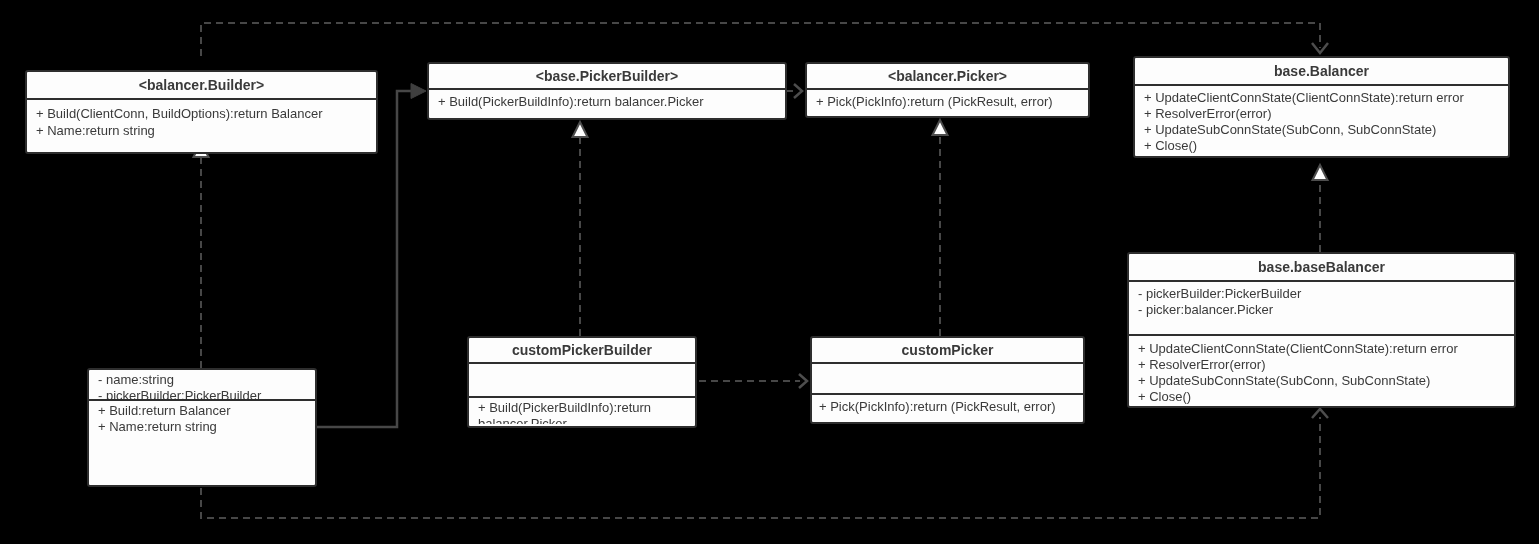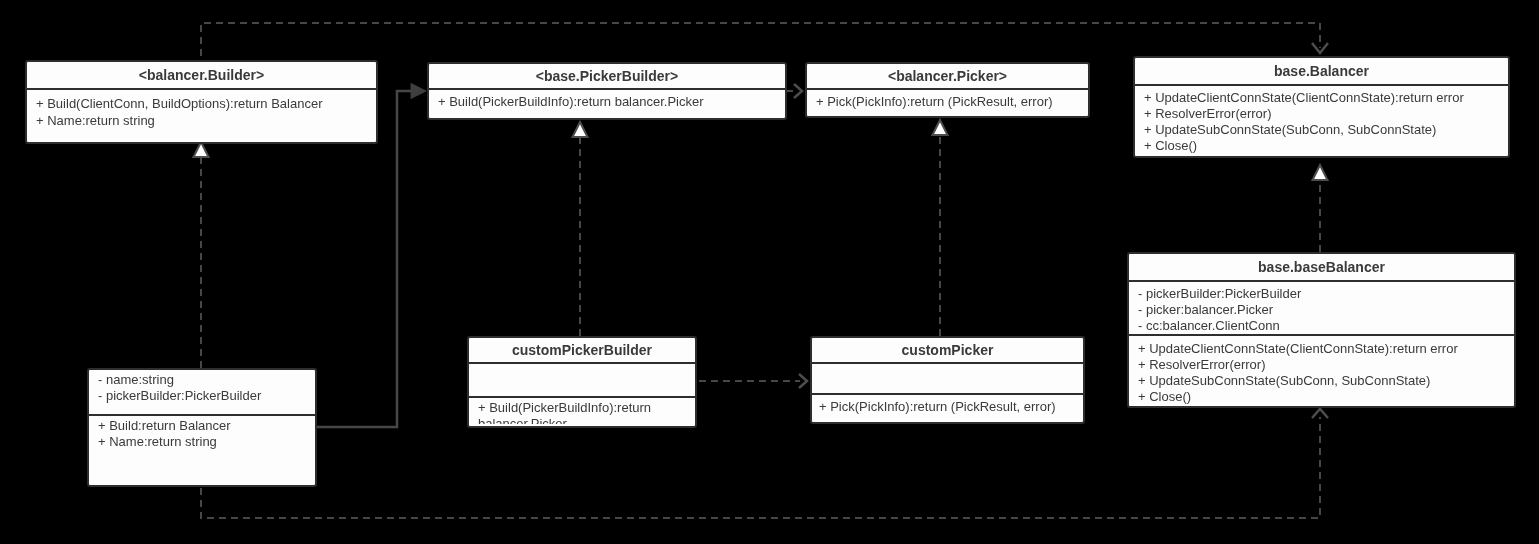--- a/index.html
+++ b/index.html
@@ -107,21 +107,21 @@
     <path class="dashed-line" d="M940,336 L940,136"></path>
     <polygon class="hollow-tri" points="940,120 932.5,135 947.5,135"></polygon>
 
     <path class="dashed-line" d="M1320,252 L1320,181"></path>
     <polygon class="hollow-tri" points="1320,165 1312.5,180 1327.5,180"></polygon>
 
     <path class="solid-line" d="M317,427 L397,427 L397,91 L412,91"></path>
     <polygon class="filled-tri" points="426,91 411,83.5 411,98.5"></polygon>
   </svg>
 
-  <div class="uml-class" style="left:25px;top:60px;width:353px;height:84px;">
+  <div class="uml-class" style="left:25px;top:70px;width:353px;height:84px;">
     <div class="uml-title">&lt;balancer.Builder&gt;</div>
     <div class="uml-sec last" style="padding-top:6px;">
       <div class="uml-line">+ Build(ClientConn, BuildOptions):return Balancer</div>
       <div class="uml-line">+ Name:return string</div>
     </div>
   </div>
 
   <div class="uml-class" style="left:427px;top:62px;width:360px;height:58px;">
     <div class="uml-title" style="padding:4px;">&lt;base.PickerBuilder&gt;</div>
     <div class="uml-sec last">
@@ -144,32 +144,31 @@
       <div class="uml-line">+ UpdateSubConnState(SubConn, SubConnState)</div>
       <div class="uml-line">+ Close()</div>
     </div>
   </div>
 
   <div class="uml-class" style="left:1127px;top:252px;width:389px;height:156px;">
     <div class="uml-title">base.baseBalancer</div>
     <div class="uml-sec" style="height:54px;line-height:16px;">
       <div class="uml-line">- pickerBuilder:PickerBuilder</div>
       <div class="uml-line">- picker:balancer.Picker</div>
-      <div class="uml-line">- cc:balancer.ClientConn</div>
     </div>
     <div class="uml-sec last" style="line-height:16px;padding-top:5px;">
       <div class="uml-line">+ UpdateClientConnState(ClientConnState):return error</div>
       <div class="uml-line">+ ResolverError(error)</div>
       <div class="uml-line">+ UpdateSubConnState(SubConn, SubConnState)</div>
       <div class="uml-line">+ Close()</div>
     </div>
   </div>
 
   <div class="uml-class" style="left:87px;top:368px;width:230px;height:119px;">
-    <div class="uml-sec" style="height:46px;line-height:15.5px;padding-top:2px;padding-bottom:5px;">
+    <div class="uml-sec" style="height:31px;line-height:15.5px;padding-top:2px;padding-bottom:5px;">
       <div class="uml-line">- name:string</div>
       <div class="uml-line">- pickerBuilder:PickerBuilder</div>
     </div>
     <div class="uml-sec last" style="line-height:16px;padding-top:2px;">
       <div class="uml-line">+ Build:return Balancer</div>
       <div class="uml-line">+ Name:return string</div>
     </div>
   </div>
 
   <div class="uml-class" style="left:467px;top:336px;width:230px;height:92px;">

